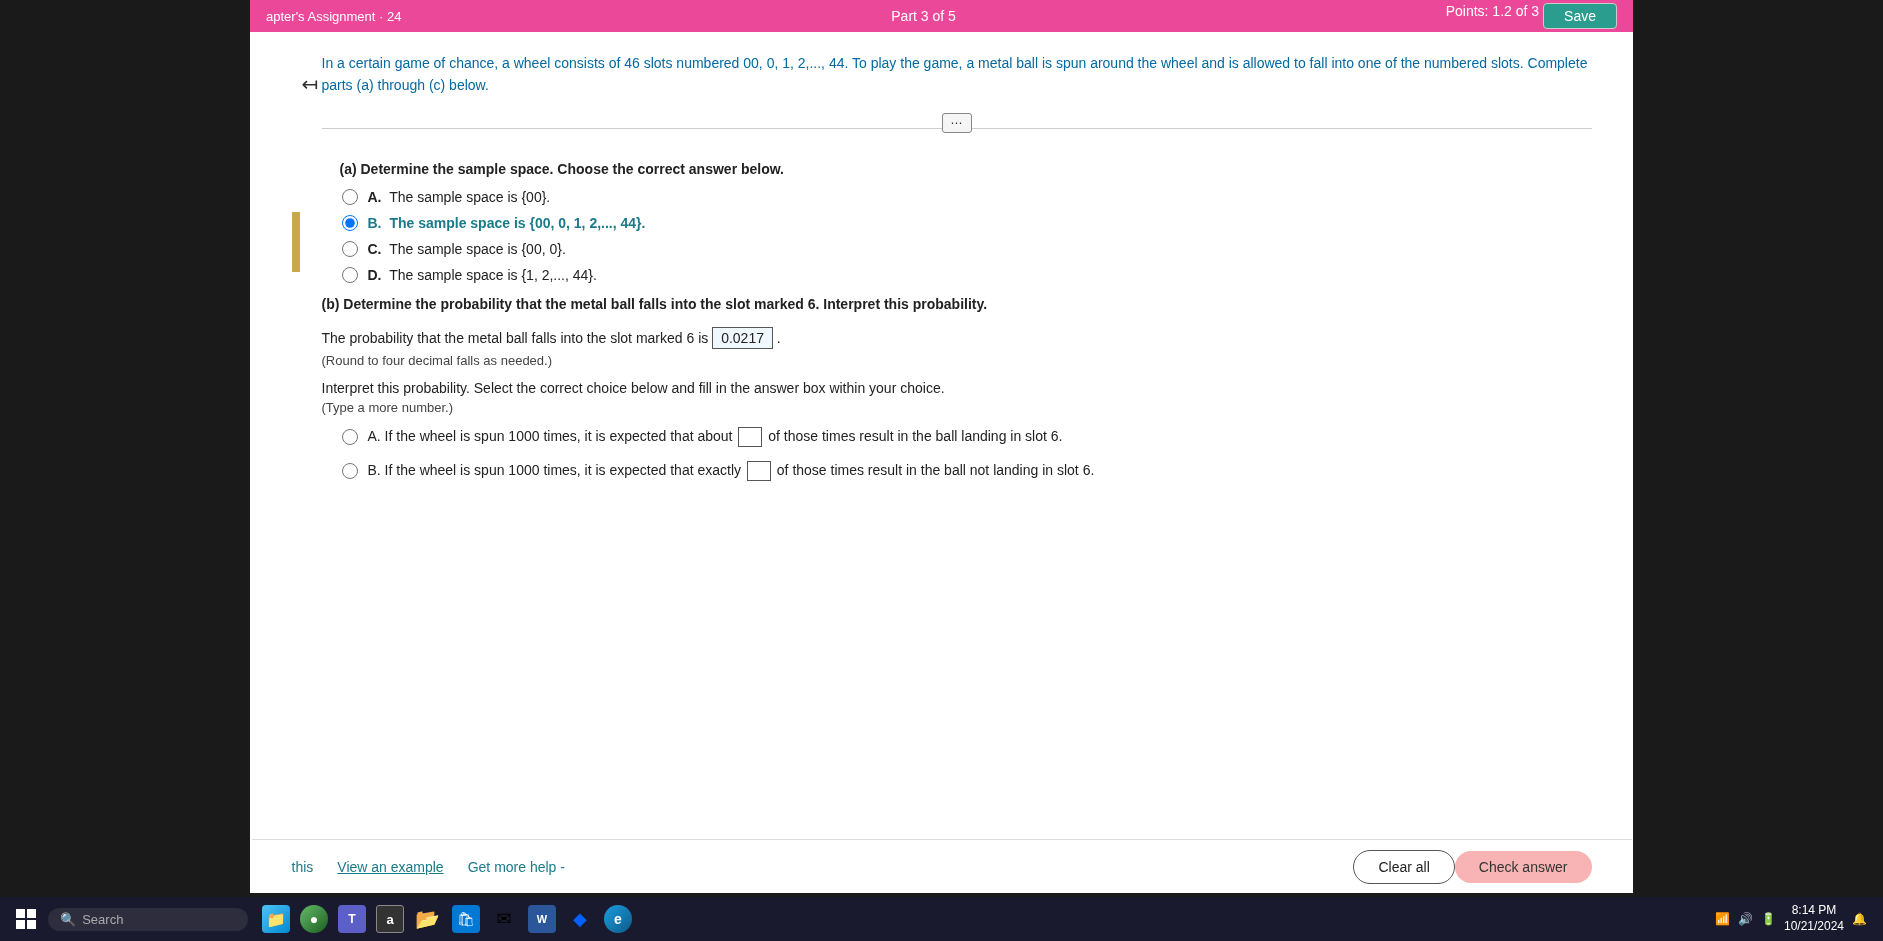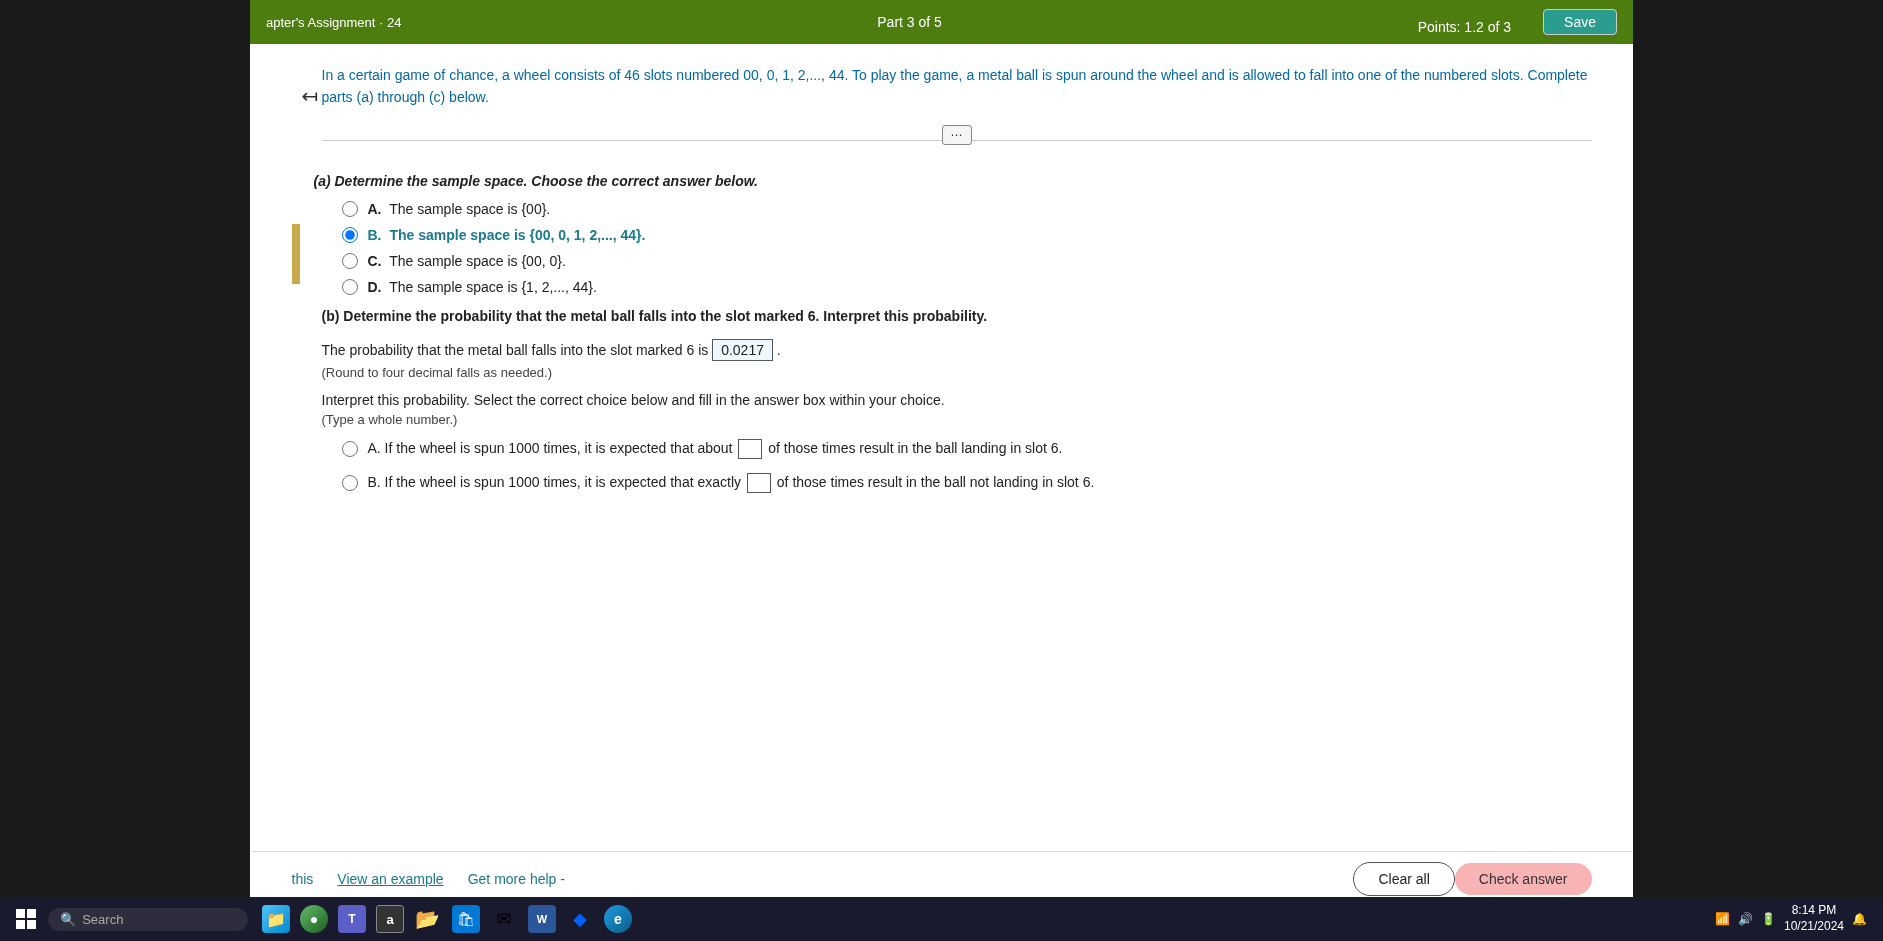--- a/index.html
+++ b/index.html
@@ -7,32 +7,32 @@
       font-family: Arial, sans-serif;
       background: #1a1a1a;
       width: 1883px;
       height: 941px;
       overflow: hidden;
       position: relative;
     }
 
     
     .top-bar {
-      background: #4d7c0f;
-      height: 44px;
+      background: #ec4899;
+      height: 32px;
       display: flex;
       align-items: center;
       justify-content: space-between;
       padding: 12px 16px;
       color: white;
       font-size: 14px;
     }
     .top-bar-left { display: flex; align-items: center; gap: 8px; }
     .top-bar-center { font-size: 14px; font-weight: 500; }
-    .top-bar-right { display: flex; align-items: flex-end; gap: 32px; }
+    .top-bar-right { display: flex; align-items: flex-start; gap: 4px; }
     .save-btn {
       background: #2a9d8f;
       border: 1px solid #ccc;
       border-radius: 4px;
       color: white;
       padding: 4px 20px;
       font-size: 14px;
       cursor: pointer;
     }
 
@@ -335,21 +335,21 @@
       <div class="scroll-indicator"></div>
 
       <p class="question-intro">In a certain game of chance, a wheel consists of 46 slots numbered 00, 0, 1, 2,..., 44. To play the game, a metal ball is spun around the wheel and is allowed to fall into one of the numbered slots. Complete parts (a) through (c) below.</p>
 
       <div style="display:flex; align-items:center; margin-bottom:16px; margin-left:30px;">
         <hr style="flex:1; border:none; border-top:1px solid #ccc;">
         <span class="expand-btn">⋯</span>
         <hr style="flex:1; border:none; border-top:1px solid #ccc;">
       </div>
 
-      <p class="part-label" style="margin-left:22px;font-style:italic;">(a) Determine the sample space. Choose the correct answer below.</p>
+      <p class="part-label" style="margin-left:48px;">(a) Determine the sample space. Choose the correct answer below.</p>
 
       <div class="radio-group" style="margin-left:50px;">
 
         <div class="radio-option">
           <input type="radio" name="partA" style="">
           <span class="radio-label">
             <span class="option-letter">A.</span>
             <span>The sample space is {00}.</span>
           </span>
         </div>
@@ -384,21 +384,21 @@
       <div class="probability-line" style="margin-left:30px;">
         <span>The probability that the metal ball falls into the slot marked 6 is</span>
         <span class="answer-box">0.0217</span>
         <span>.</span>
       </div>
       <p class="round-note" style="margin-left:30px;">(Round to four decimal falls as needed.)</p>
 
       <p class="interpret-text" style="margin-left:30px;">
         <span>Interpret this probability. Select the correct choice below and fill in the answer box within your choice.</span>
       </p>
-      <p class="type-note" style="margin-left:30px;">(Type a whole number.)</p>
+      <p class="type-note" style="margin-left:30px;">(Type a more number.)</p>
 
       <div class="radio-option" style="margin-left:50px; margin-bottom:14px;">
         <input type="radio" name="partBInterpret" style="">
         <span style="font-size:14px;">
           <span>A.  If the wheel is spun 1000 times, it is expected that about</span>
           <span class="inline-box"></span>
           <span>of those times result in the ball landing in slot 6.</span>
         </span>
       </div>
 

